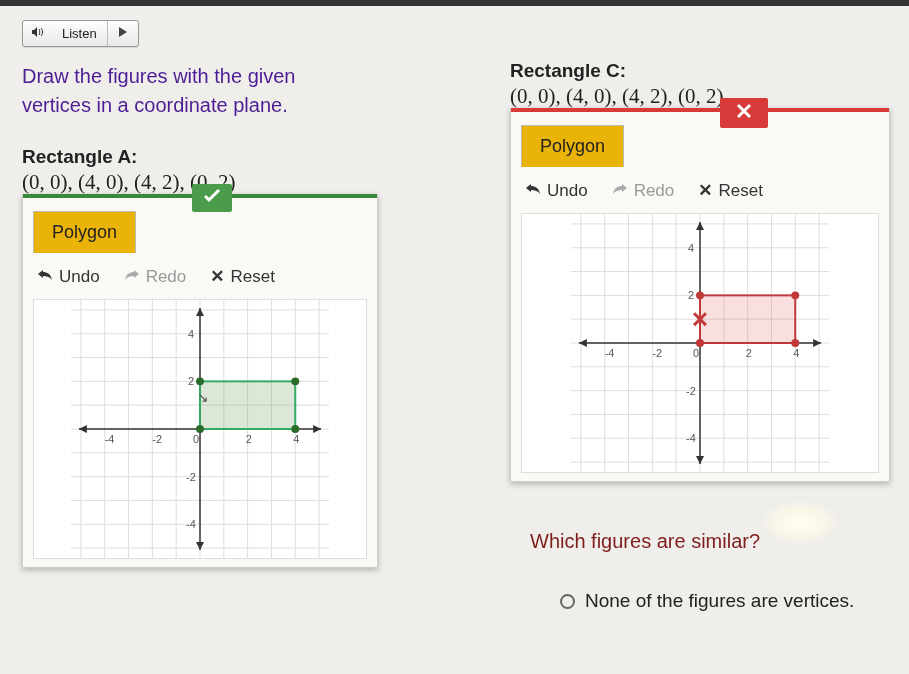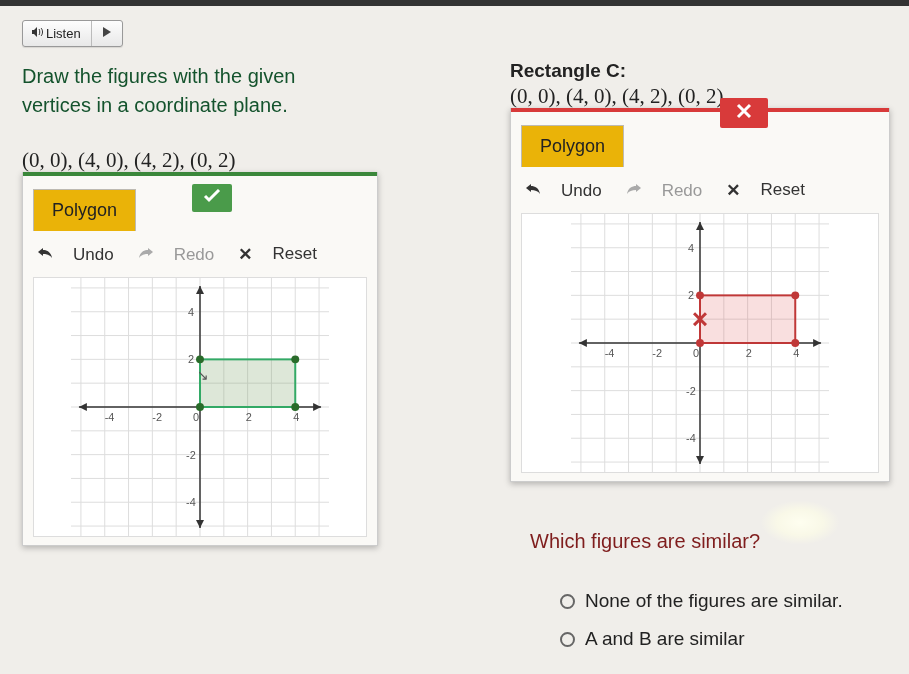--- a/index.html
+++ b/index.html
@@ -25,33 +25,33 @@
     background: linear-gradient(#fdfdfd,#e8e8e8);
     display: flex;
     align-items: center;
     font-size: 13px;
     border-radius: 3px;
     overflow: hidden;
     box-shadow: 0 1px 1px rgba(0,0,0,.1);
   }
   .listen-btn .l-left {
     padding: 5px 10px 5px 8px;
-    display:flex; align-items:center; gap:1px;
+    display:flex; align-items:center; gap:17px;
     border-right:1px solid #bbb;
   }
   .listen-btn .l-right {
     padding: 5px 10px;
     display:flex; align-items:center;
   }
   .instr {
     position: absolute;
     top: 62px; left: 22px;
     font-size: 20px;
     line-height: 1.45;
-    color: #14532d;
+    color: #4c1d95;
     width: 320px;
   }
   .sect-h {
     font-weight: bold;
     font-size: 19px;
   }
   .verts {
     font-family: "Times New Roman", serif;
     font-size: 21px;
     color: #222;
@@ -91,21 +91,21 @@
     top:1px;
   }
   .toolbar {
     display:flex;
     gap:24px;
     padding:14px 6px 10px 14px;
     font-size:17px;
     color:#333;
     align-items:center;
   }
-  .toolbar .tb { display:flex; align-items:flex-start; gap:20px; cursor:pointer; }
+  .toolbar .tb { display:flex; align-items:center; gap:6px; cursor:pointer; }
   .grid-wrap {
     margin: 2px 10px 0 10px;
     background:#fff;
     position:relative;
     border:1px solid #ddd;
   }
   
   .blockB { position:absolute; left:22px; top:612px; }
   .blockB .sect-h { font-size:19px; }
   .blockB .verts { font-size:21px; }
@@ -179,20 +179,21 @@
       <svg width="10" height="12" viewBox="0 0 10 12">
           <path d="M1 1l8 5-8 5z" fill="#444"></path>
         </svg>
     </span>
   </div>
 </div>
 
 <div class="instr">Draw the figures with the given vertices in a coordinate plane.</div>
 
 <div class="blockA">
+  <div class="sect-h">Rectangle A:</div>
   <div class="verts">(0, 0), (4, 0), (4, 2), (0, 2)</div>
   <div class="check-badge">
     <span>
       <svg width="18" height="14" viewBox="0 0 18 14">
           <path d="M2 7l4 4 10-10" stroke="#fff" stroke-width="3" fill="none"></path>
         </svg>
     </span>
   </div>
   <div class="panelA">
     <div style="border-top:4px solid #3a873a; margin-top:-1px;"></div>
@@ -356,19 +357,15 @@
     </div>
   </div>
 </div>
 
 <div class="glare"></div>
 
 <div class="question">Which figures are similar?</div>
 <div class="opts">
   <div class="opt">
     <span class="radio"></span>
-    <span>None of the figures are similar.</span>
-  </div>
-  <div class="opt">
-    <span class="radio"></span>
-    <span>A and B are similar</span>
+    <span>None of the figures are vertices.</span>
   </div>
 </div>
 
 </body></html>

